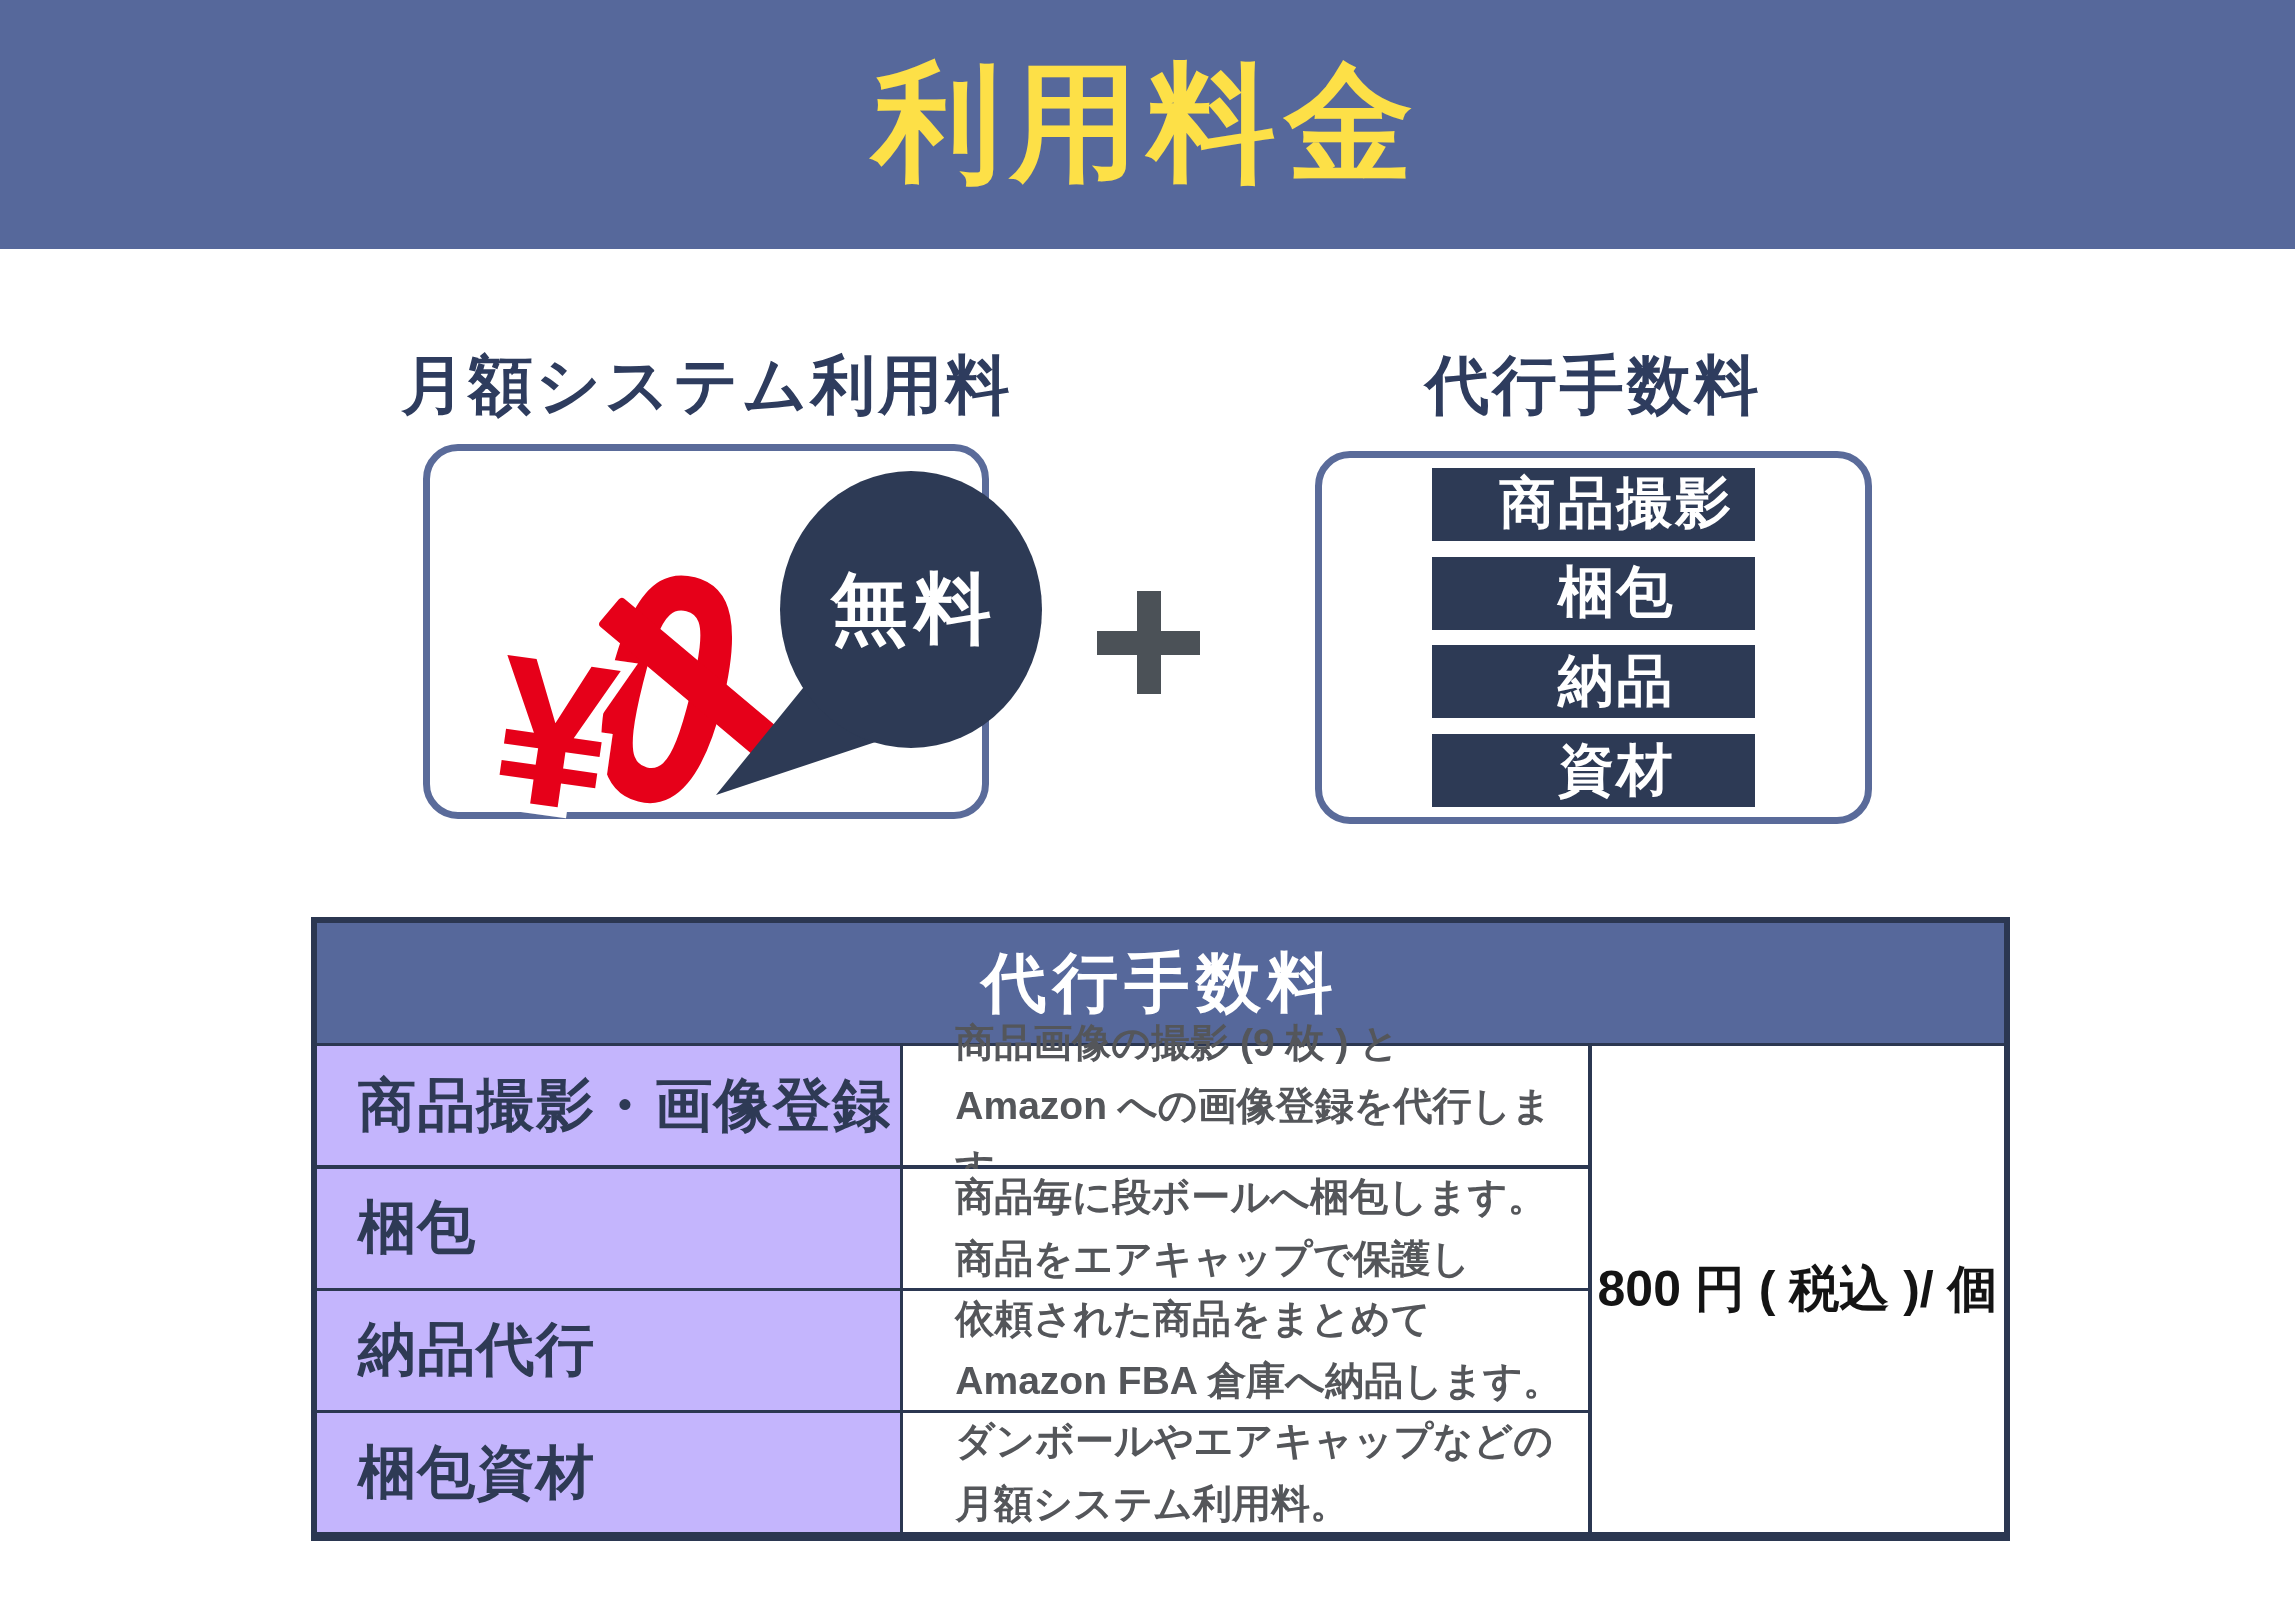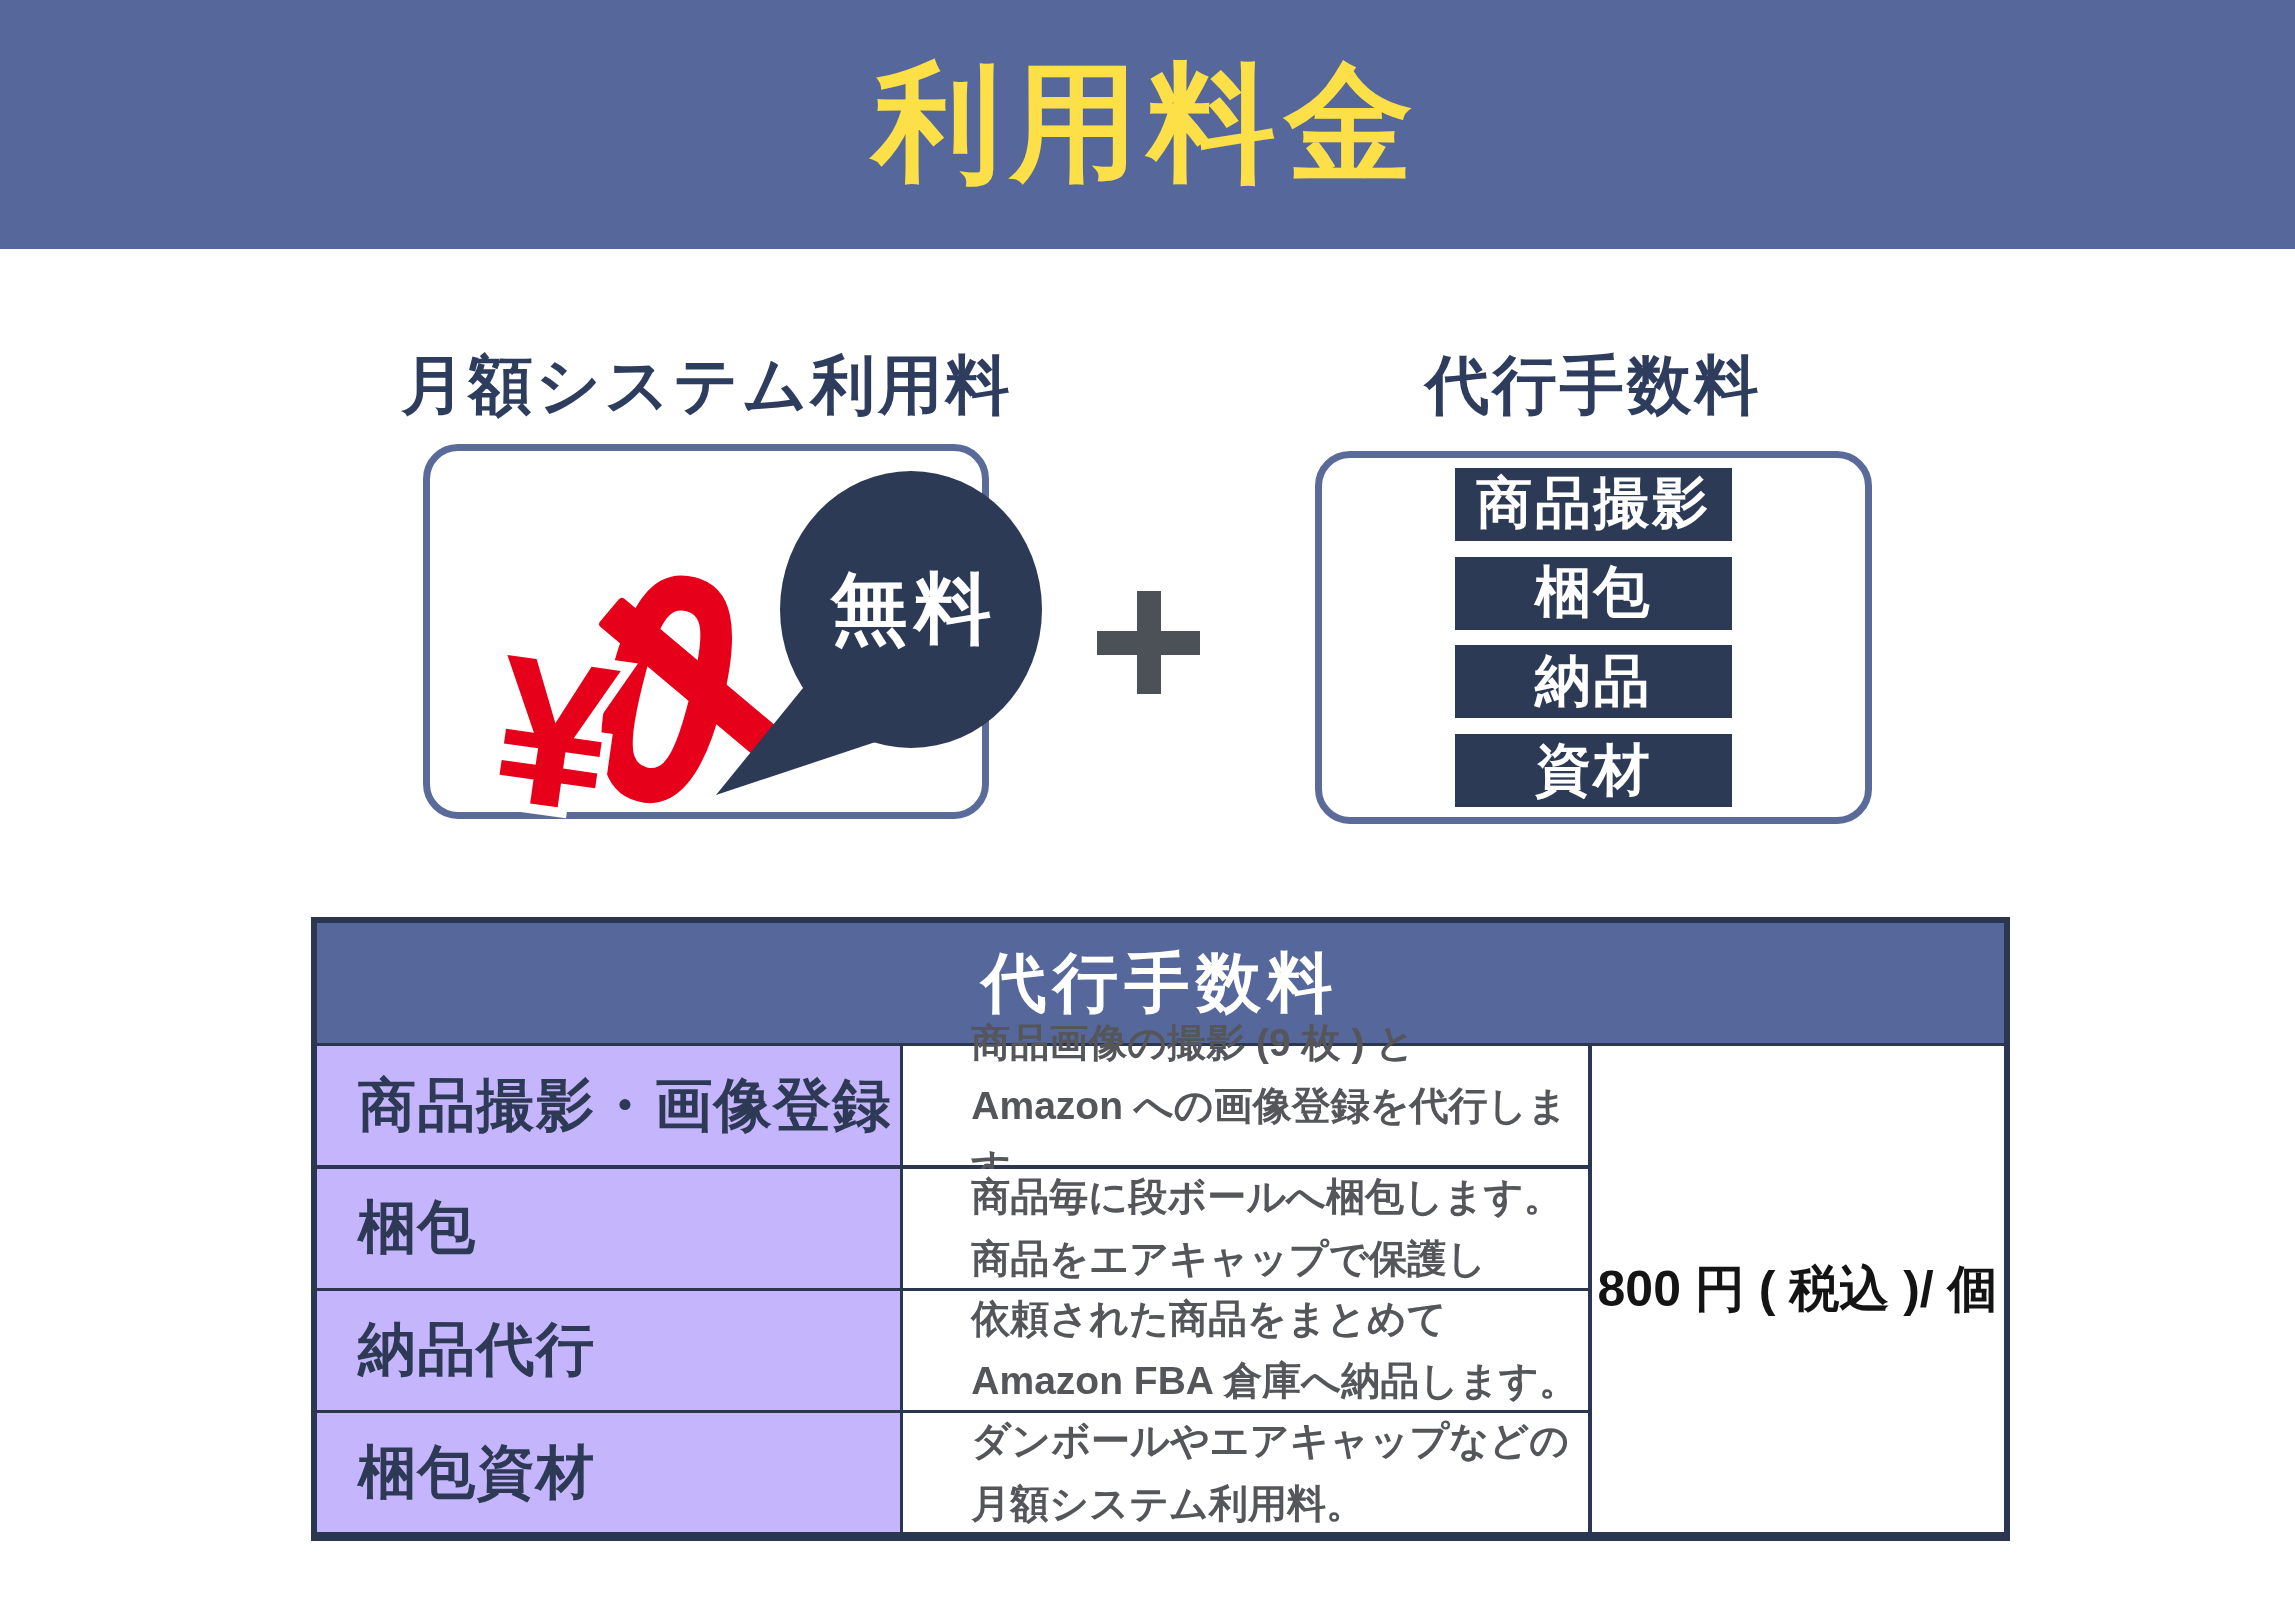--- a/index.html
+++ b/index.html
@@ -37,20 +37,21 @@
   .right-box{
     left:1315px;top:451px;width:557px;height:373px;
     display:flex;flex-direction:column;align-items:center;
     justify-content:center;gap:15.7px;padding:9.2px 0;
   }
   .chip{
     width:277px;height:73px;background:#2D3A55;color:#ffffff;
     font-size:56px;font-weight:700;letter-spacing:2.6px;
     display:flex;align-items:center;justify-content:center;
     flex:0 0 auto;
+    padding-left:46px;
   }
   
   .zero{
     position:absolute;left:576px;top:525px;
     font-size:327px;line-height:1;font-weight:900;color:#E60019;
     transform:rotate(14deg) scaleX(0.74);transform-origin:50% 50%;
     z-index:2;
   }
   .slash{
     position:absolute;left:584px;top:662px;width:218px;height:37px;
@@ -108,21 +109,21 @@
   }
   .svc{
     grid-column:1;background:#c4b5fd;color:#2E3A55;
     font-size:58px;font-weight:800;letter-spacing:1.3px;
     display:flex;align-items:center;padding-left:41px;
   }
   .desc{
     grid-column:2;background:#ffffff;color:#54565A;
     font-size:39px;font-weight:700;line-height:1.6;
     display:flex;flex-direction:column;justify-content:center;
-    padding-left:68px;
+    padding-left:52px;
   }
   .price-cell{
     grid-column:3;grid-row:2/6;background:#ffffff;color:#141414;
     font-size:50px;font-weight:700;
     display:flex;align-items:center;justify-content:center;
   }
 </style>
 </head>
 <body>
 

